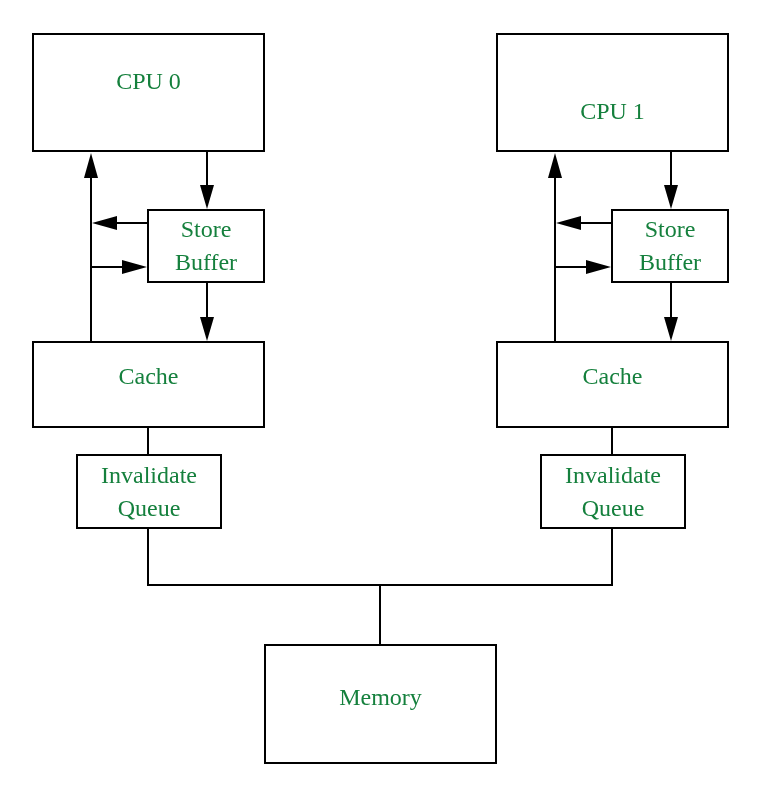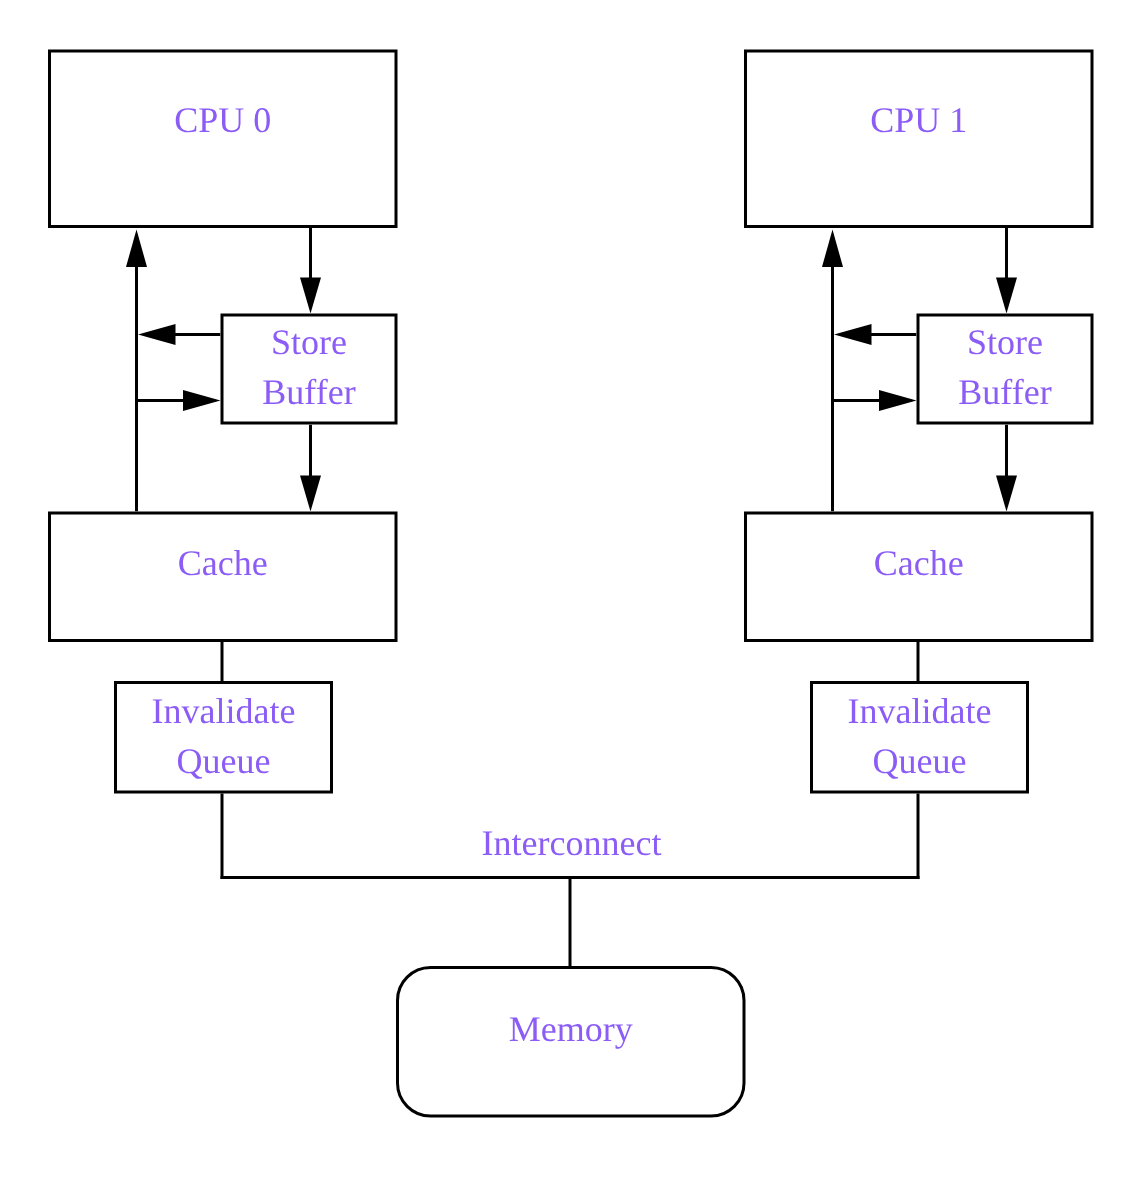--- a/index.html
+++ b/index.html
@@ -6,21 +6,21 @@
     margin: 0;
     padding: 0;
     background: #ffffff;
   }
   .canvas {
     position: relative;
     width: 763px;
     height: 788px;
     background: #ffffff;
     font-family: "Liberation Serif", "DejaVu Serif", serif;
-    color: #8b5cf6;
+    color: #15803d;
     overflow: hidden;
   }
   .wires {
     position: absolute;
     left: 0;
     top: 0;
     width: 763px;
     height: 788px;
   }
   .wires line {
@@ -136,37 +136,36 @@
 
   <div class="box cache" style="left:32px; top:341px; width:233px; height:87px;">
     <span>Cache</span>
   </div>
 
   <div class="box" style="left:76px; top:454px; width:146px; height:75px;">
     <span>Invalidate</span>
     <span>Queue</span>
   </div>
 
-  <div class="box cpu" style="left:496px; top:33px; width:233px; height:119px;">
+  <div class="box cpu" style="left:496px; top:33px; width:233px; height:119px;justify-content:flex-end;">
     <span>CPU 1</span>
   </div>
 
   <div class="box" style="left:611px; top:209px; width:118px; height:74px;">
     <span>Store</span>
     <span>Buffer</span>
   </div>
 
   <div class="box cache" style="left:496px; top:341px; width:233px; height:87px;">
     <span>Cache</span>
   </div>
 
   <div class="box" style="left:540px; top:454px; width:146px; height:75px;">
     <span>Invalidate</span>
     <span>Queue</span>
   </div>
 
-  <div class="bus-label">Interconnect</div>
 
-  <div class="box memory" style="left:264px; top:644px; width:233px; height:101px;border-radius:23px;">
+  <div class="box memory" style="left:264px; top:644px; width:233px; height:120px;">
     <span>Memory</span>
   </div>
 
 </div>
 
 </body></html>

